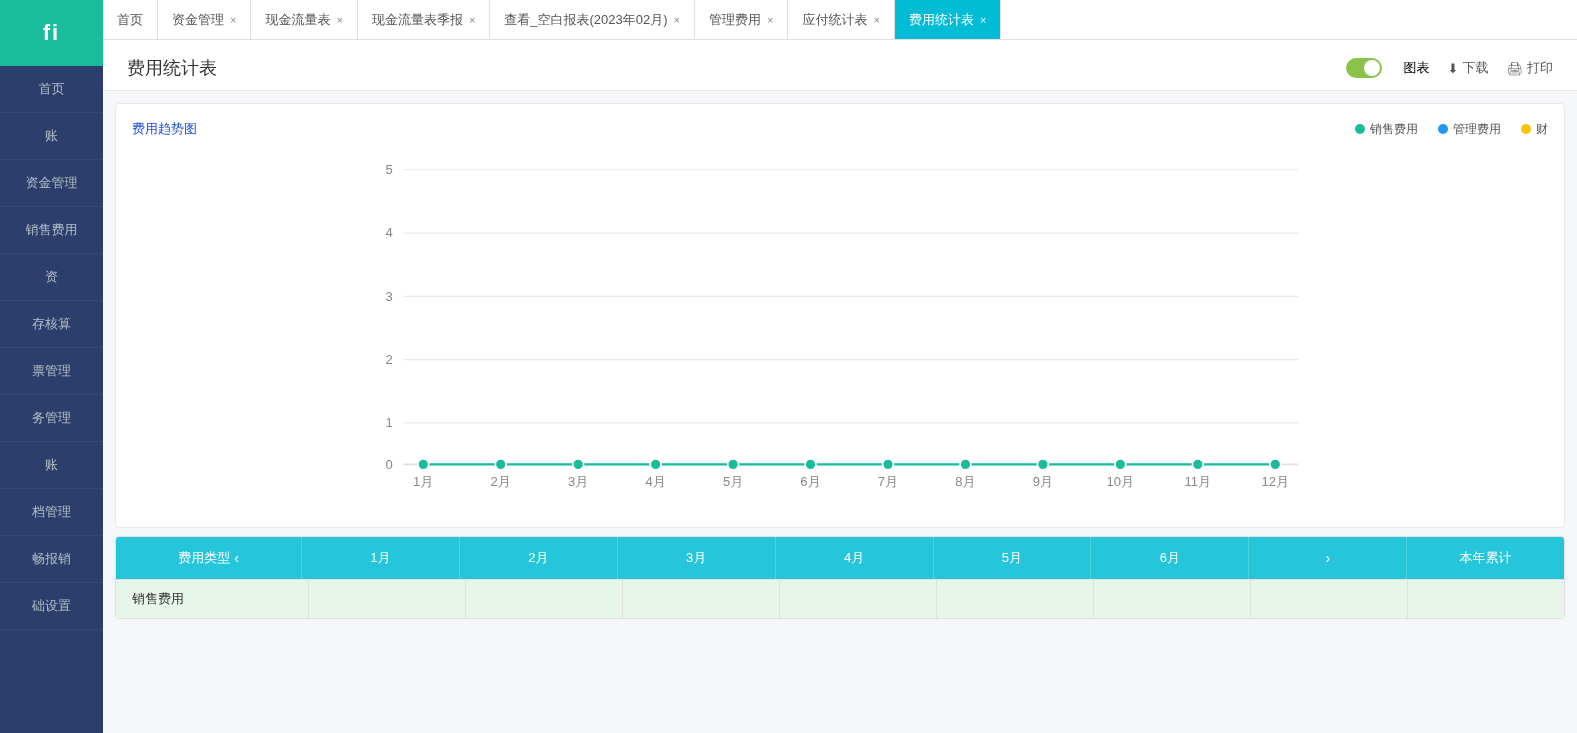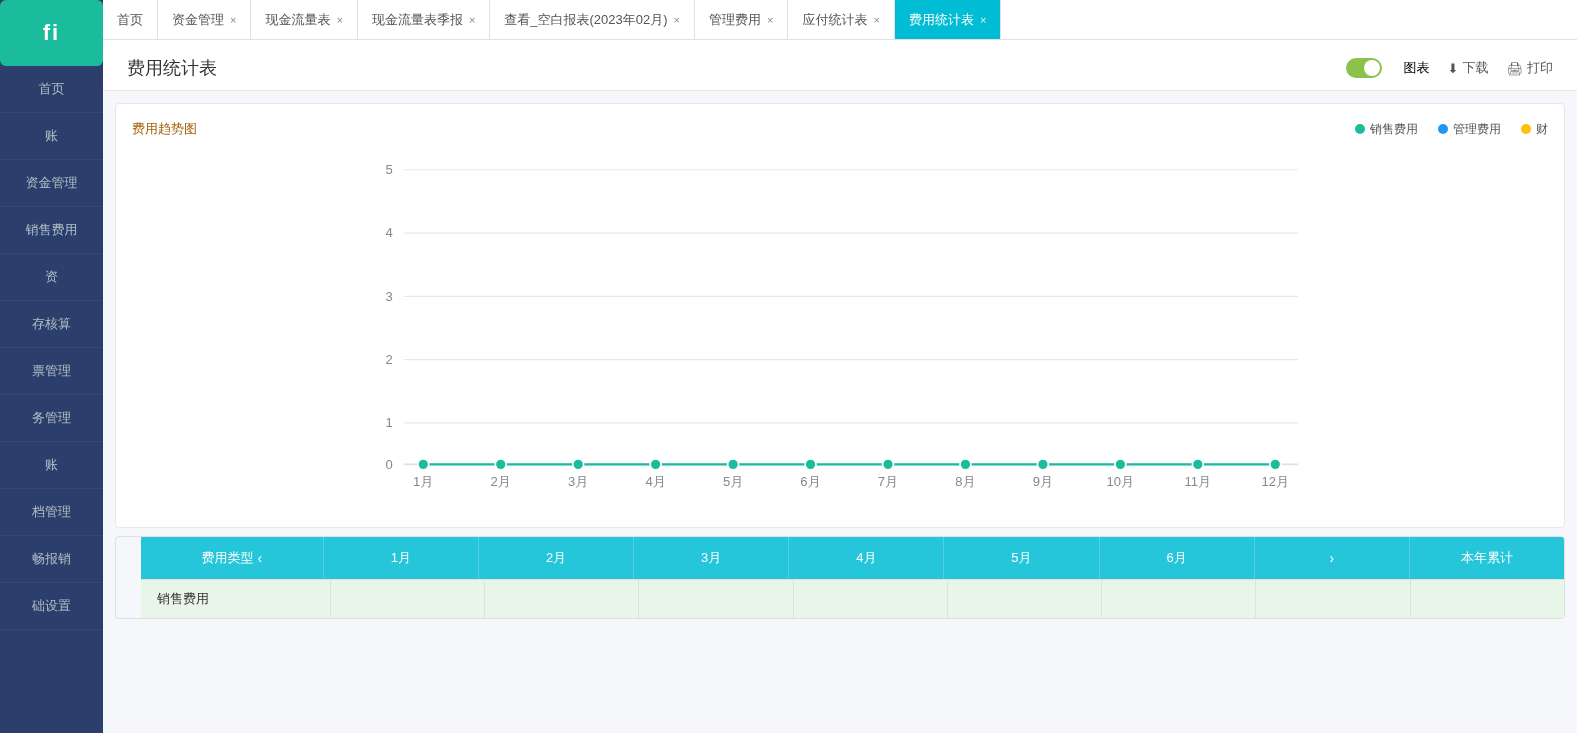--- a/index.html
+++ b/index.html
@@ -18,21 +18,20 @@
     .sidebar-logo {
       height: 66px;
       background: #1abc9c;
       display: flex;
       align-items: center;
       justify-content: center;
       color: white;
       font-size: 22px;
       font-weight: bold;
       letter-spacing: 2px;
-      border-radius: 6px;
     }
     .sidebar-item {
       color: #b0bec5;
       padding: 14px 0;
       text-align: center;
       font-size: 13px;
       cursor: pointer;
       border-bottom: 1px solid rgba(255,255,255,0.05);
     }
     .sidebar-item.active { background: #1a2a4a; color: #fff; }
@@ -144,36 +143,35 @@
       padding: 16px;
       border-radius: 4px;
       border: 1px solid #e8e8e8;
     }
     .chart-header {
       display: flex;
       align-items: center;
       justify-content: space-between;
       margin-bottom: 10px;
     }
-    .chart-title { font-size: 13px; color: #a16207; text-align: center; }
+    .chart-title { font-size: 13px; color: #1d4ed8; text-align: center; }
     .legend { display: flex; align-items: center; gap: 20px; }
     .legend-item { display: flex; align-items: center; gap: 5px; font-size: 12px; color: #555; }
     .legend-dot { width: 10px; height: 10px; border-radius: 50%; }
 
     
     .chart-container { position: relative; width: 100%; }
     svg.line-chart { width: 100%; height: 360px; }
 
     
     .table-section {
       margin: 0 12px 12px 12px;
       border-radius: 4px;
       overflow: hidden;
       border: 1px solid #e0e0e0;
-      padding-left: 25px;
     }
     .table-header-row {
       display: flex;
       background: #26c6da;
       color: #fff;
       font-size: 13px;
     }
     .th-cell {
       flex: 1;
       padding: 12px 8px;

